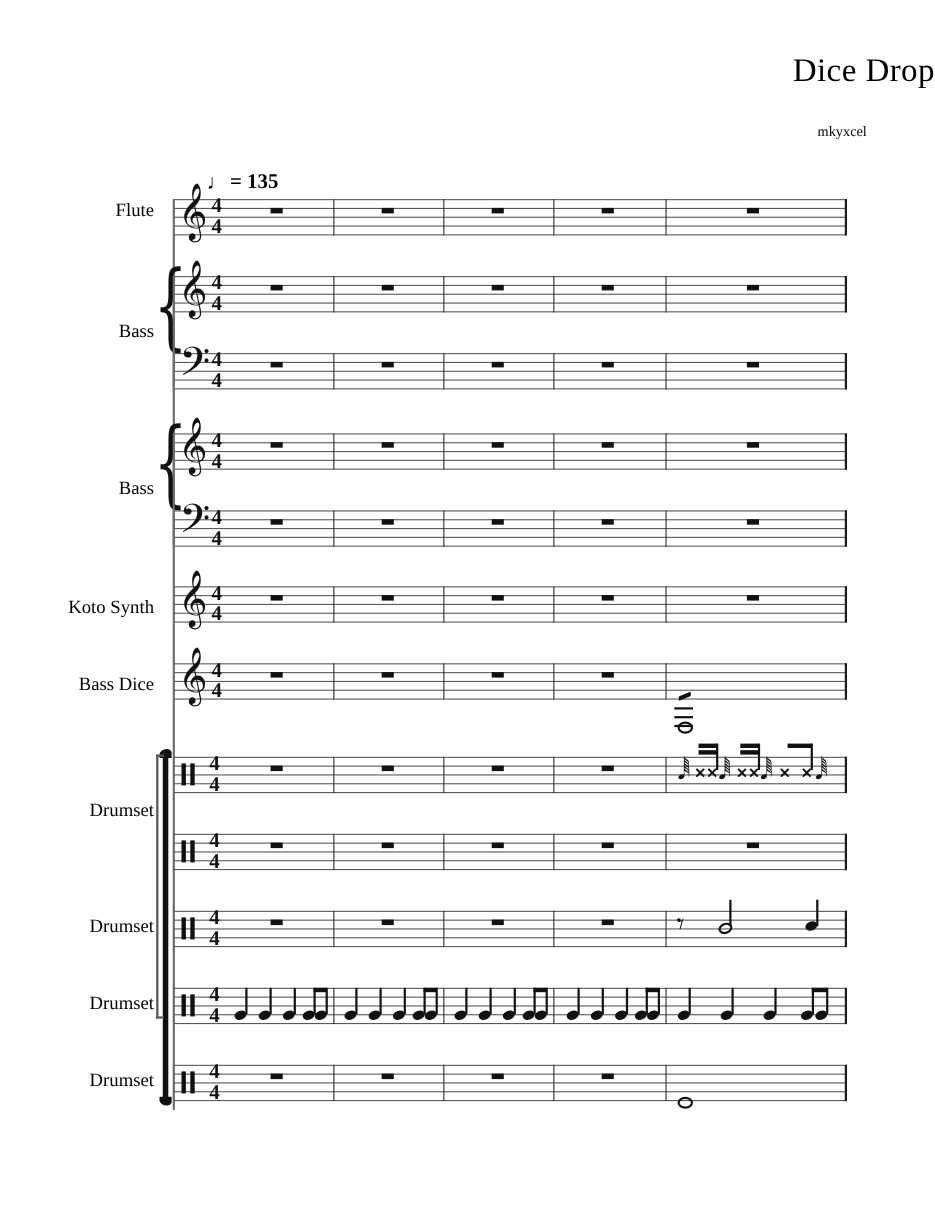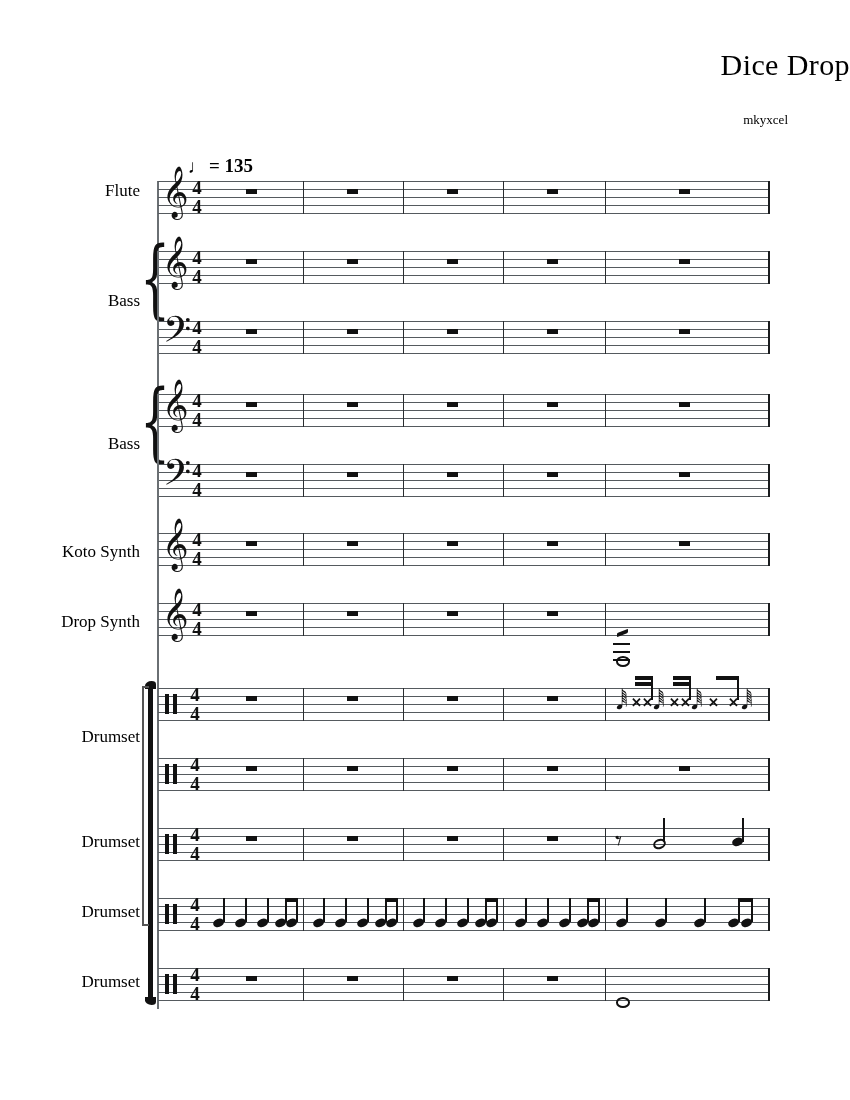--- a/index.html
+++ b/index.html
@@ -298,21 +298,21 @@
   <div class="tempo">
     <span class="tempo-note">♩</span><span>= 135</span>
   </div>
 
   <div class="system-line" style="top:181px; height:828px;"></div>
 
   <div class="inst-name" style="left:20px; top:181px;">Flute</div>
   <div class="inst-name" style="left:20px; top:291px;">Bass</div>
   <div class="inst-name" style="left:20px; top:434px;">Bass</div>
   <div class="inst-name" style="left:20px; top:542px;">Koto Synth</div>
-  <div class="inst-name" style="left:20px; top:612px;">Drop Synth</div>
+  <div class="inst-name" style="left:20px; top:612px;">Bass Dice</div>
   <div class="inst-name" style="left:20px; top:727px;">Drumset</div>
   <div class="inst-name" style="left:20px; top:832px;">Drumset</div>
   <div class="inst-name" style="left:20px; top:902px;">Drumset</div>
   <div class="inst-name" style="left:20px; top:972px;">Drumset</div>
 
   <div class="brace" style="left:140px; top:243px;">{</div>
   <div class="brace" style="left:140px; top:386px;">{</div>
 
   <div class="bracket" style="top:688px; height:310px;"></div>
 

